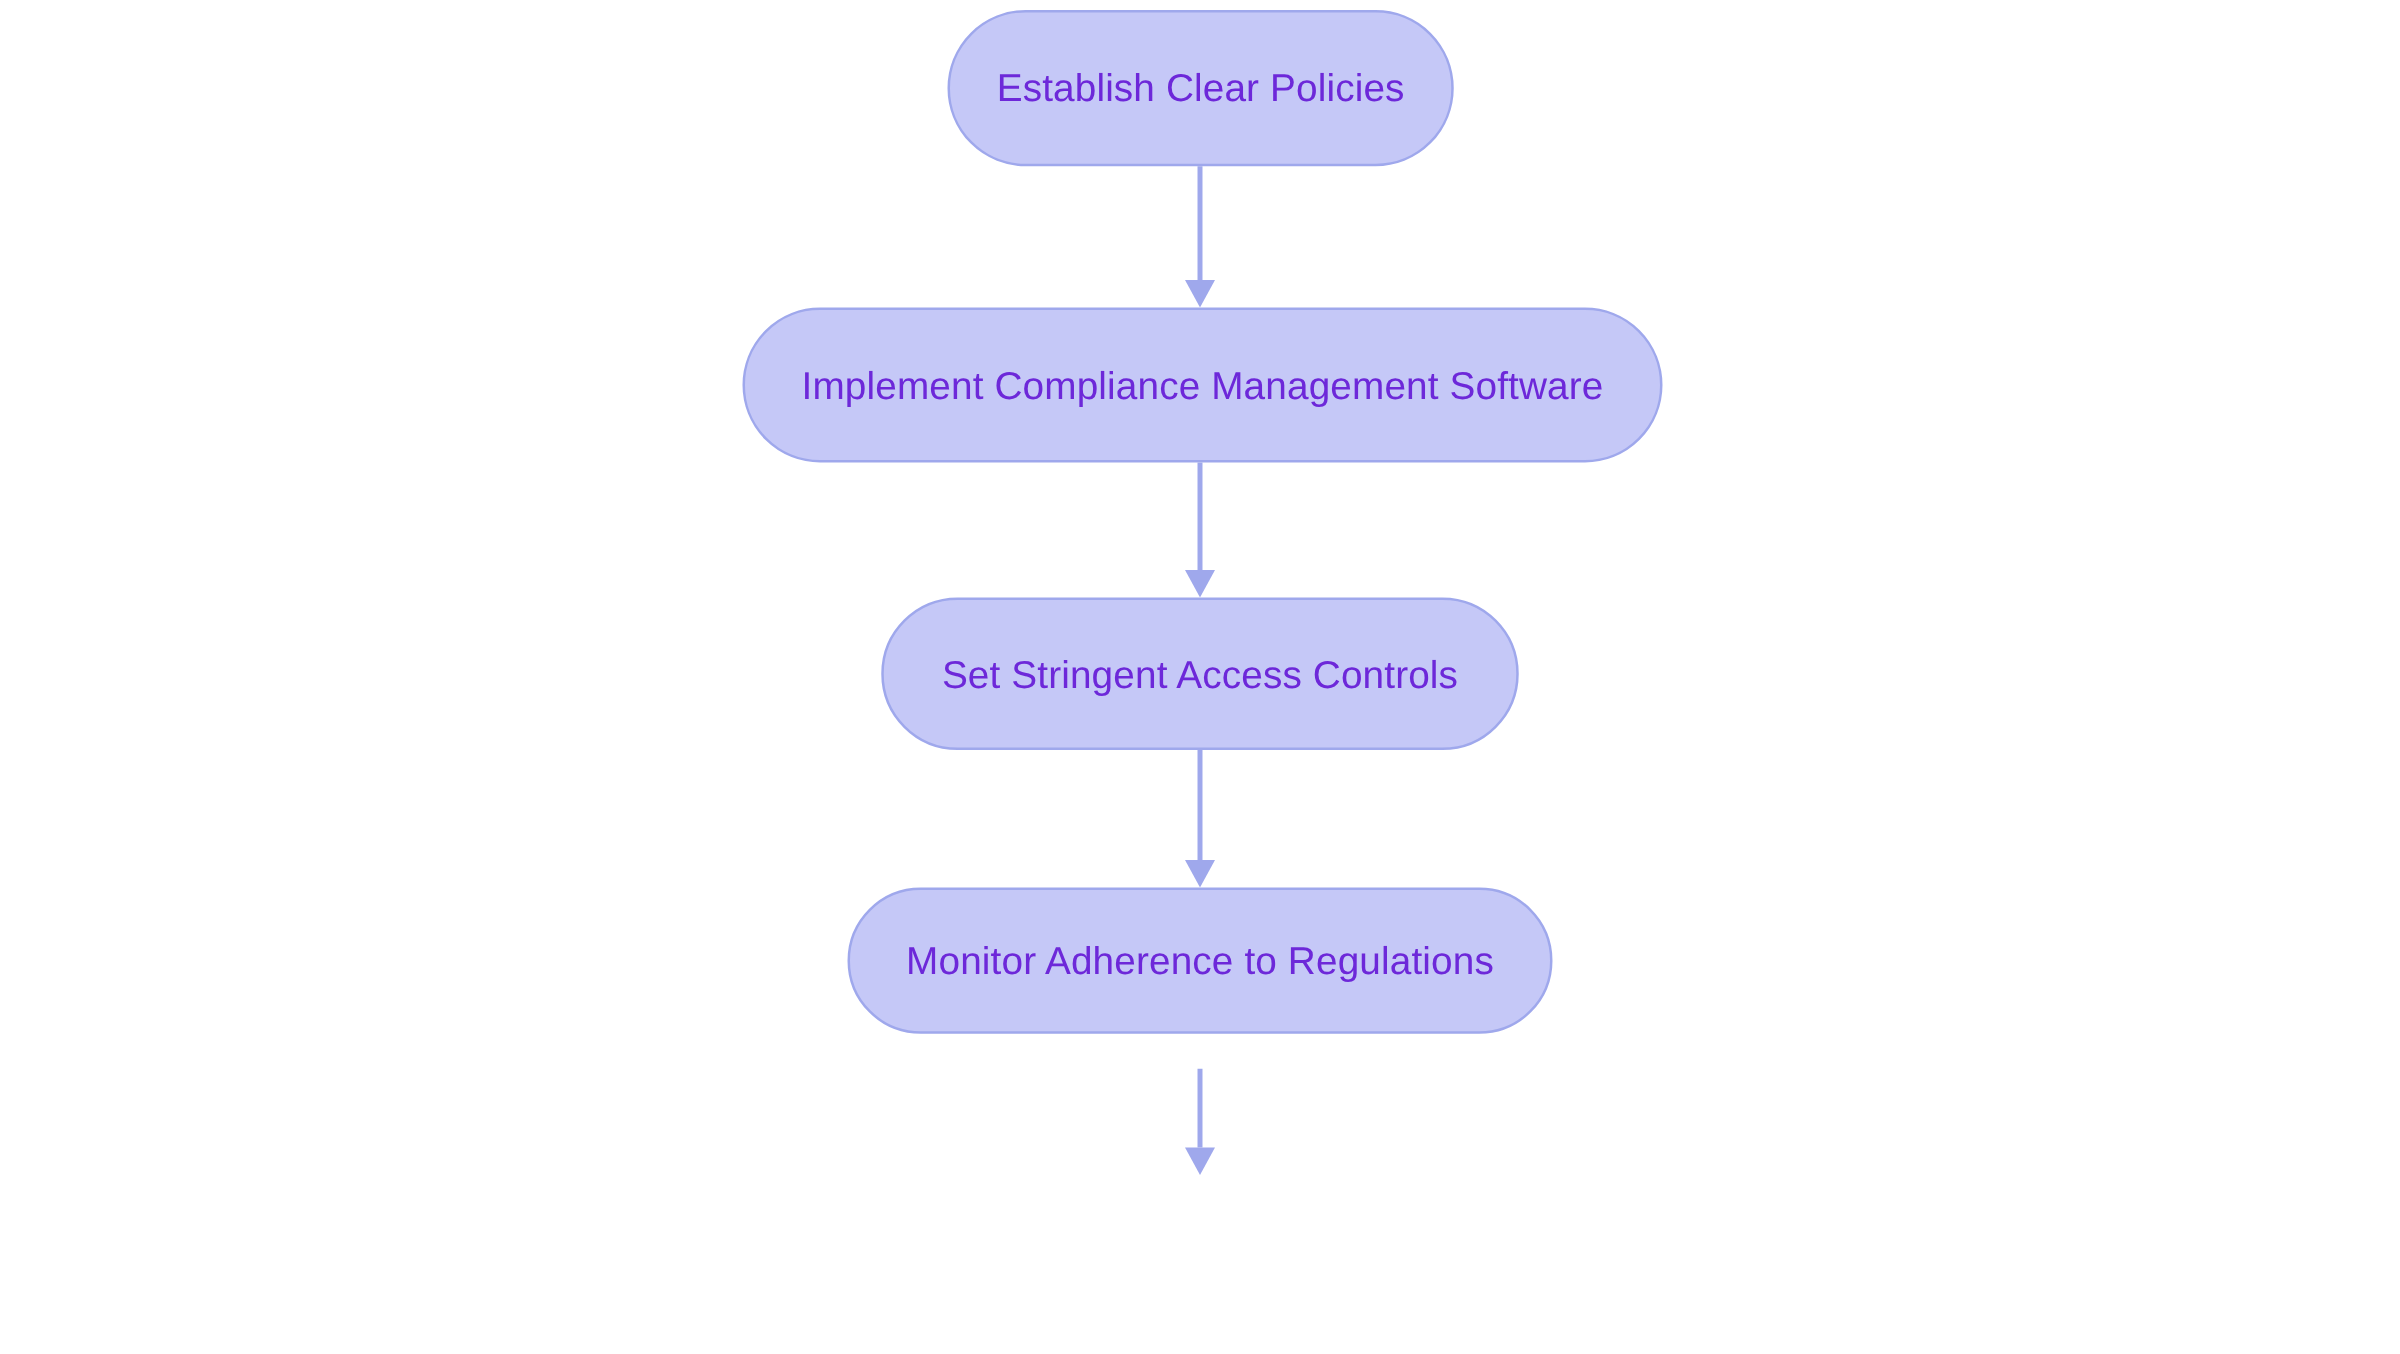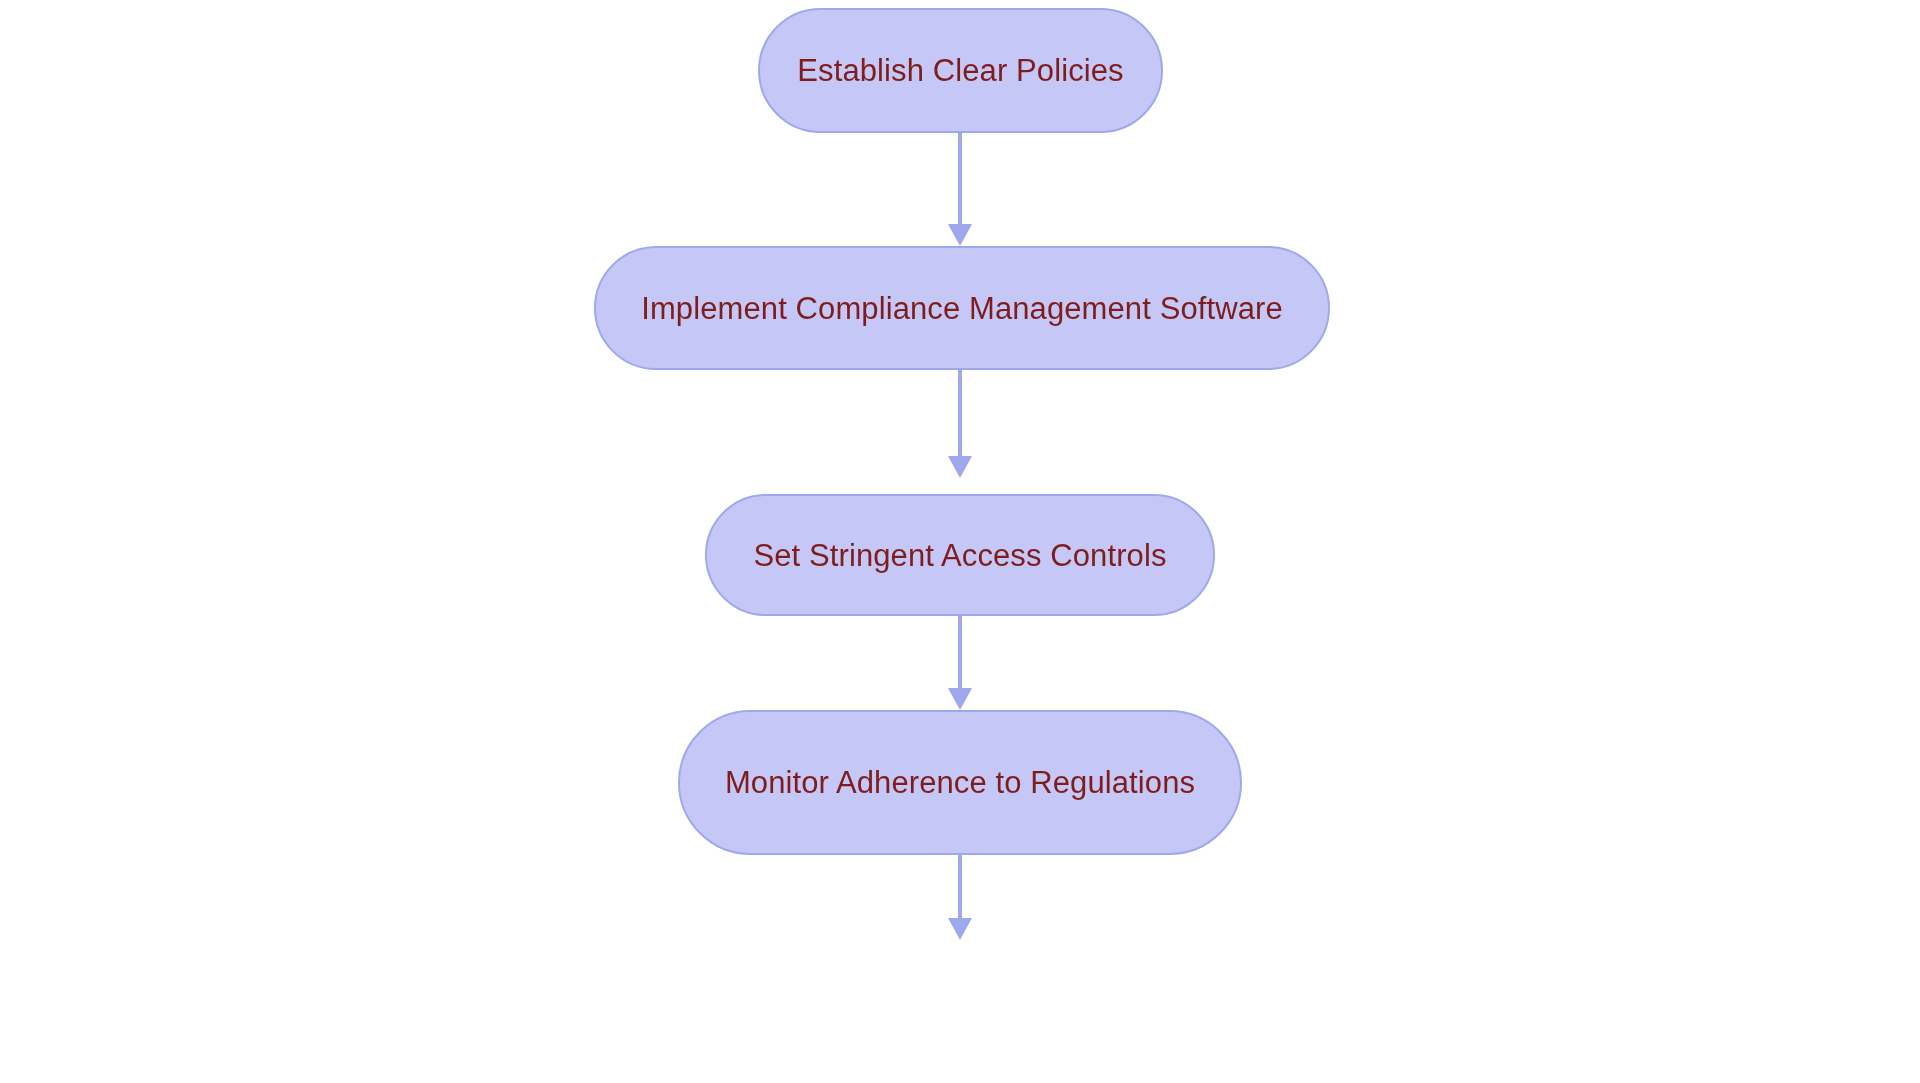--- a/index.html
+++ b/index.html
@@ -33,35 +33,35 @@
     justify-content: center;
     background: #c5c8f7;
     border: 2px solid #9fa8ec;
     border-radius: 999px;
     z-index: 2;
   }
   .node-label {
     font-family: "Liberation Sans", sans-serif;
     font-size: 31px;
     font-weight: 400;
-    color: #7f1d1d;
+    color: #6d28d9;
     letter-spacing: 0.1px;
     white-space: nowrap;
     line-height: 1;
     text-align: center;
     user-select: none;
   }
   
   #node-0 { left: 758px; top: 8px;   width: 405px; height: 125px; }
   
   #node-1 { left: 594px; top: 246px; width: 736px; height: 124px; }
   
-  #node-2 { left: 705px; top: 478px; width: 510px; height: 122px; margin-top: 16px; }
+  #node-2 { left: 705px; top: 478px; width: 510px; height: 122px; }
   
-  #node-3 { left: 678px; top: 710px; width: 564px; height: 145px; }
+  #node-3 { left: 678px; top: 710px; width: 564px; height: 117px; }
   
   #node-4 { left: 665px; top: 940px; width: 595px; height: 125px; }
 </style>
 </head>
 <body>
 
 <div id="canvas">
 
   <svg class="flow-svg" viewBox="0 0 1920 1083" aria-hidden="true">
     <defs>

